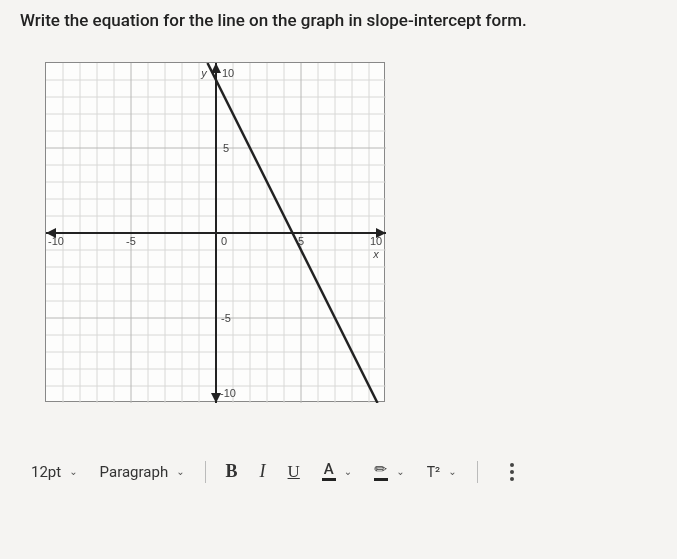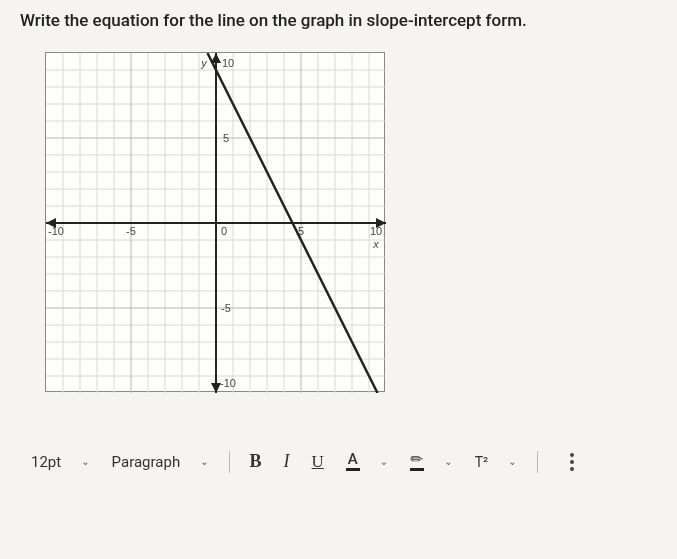--- a/index.html
+++ b/index.html
@@ -7,21 +7,21 @@
       font-family: -apple-system, BlinkMacSystemFont, "Segoe UI", Roboto, sans-serif;
       background: #f5f4f2;
       width: 677px;
       height: 559px;
       padding: 10px 20px;
       color: #222;
     }
     .question-text {
       font-size: 17px;
       font-weight: 500;
-      margin-bottom: 22px;
+      margin-bottom: 32px;
     }
     .chart-container {
       width: 340px;
       height: 340px;
       position: relative;
       margin-left: 25px;
       background: #fdfdfc;
       border: 1px solid #888;
     }
     .chart-container svg {
@@ -41,21 +41,21 @@
     .menu-row span { cursor: pointer; }
     .toolbar-row {
       display: flex;
       align-items: center;
       gap: 10px;
       padding-left: 5px;
     }
     .tb-item {
       display: inline-flex;
       align-items: center;
-      gap: 20px;
+      gap: 8px;
       font-size: 15px;
       color: #333;
       padding: 4px 6px;
       cursor: pointer;
     }
     .chev {
       font-size: 10px;
       color: #555;
     }
     .divider {

